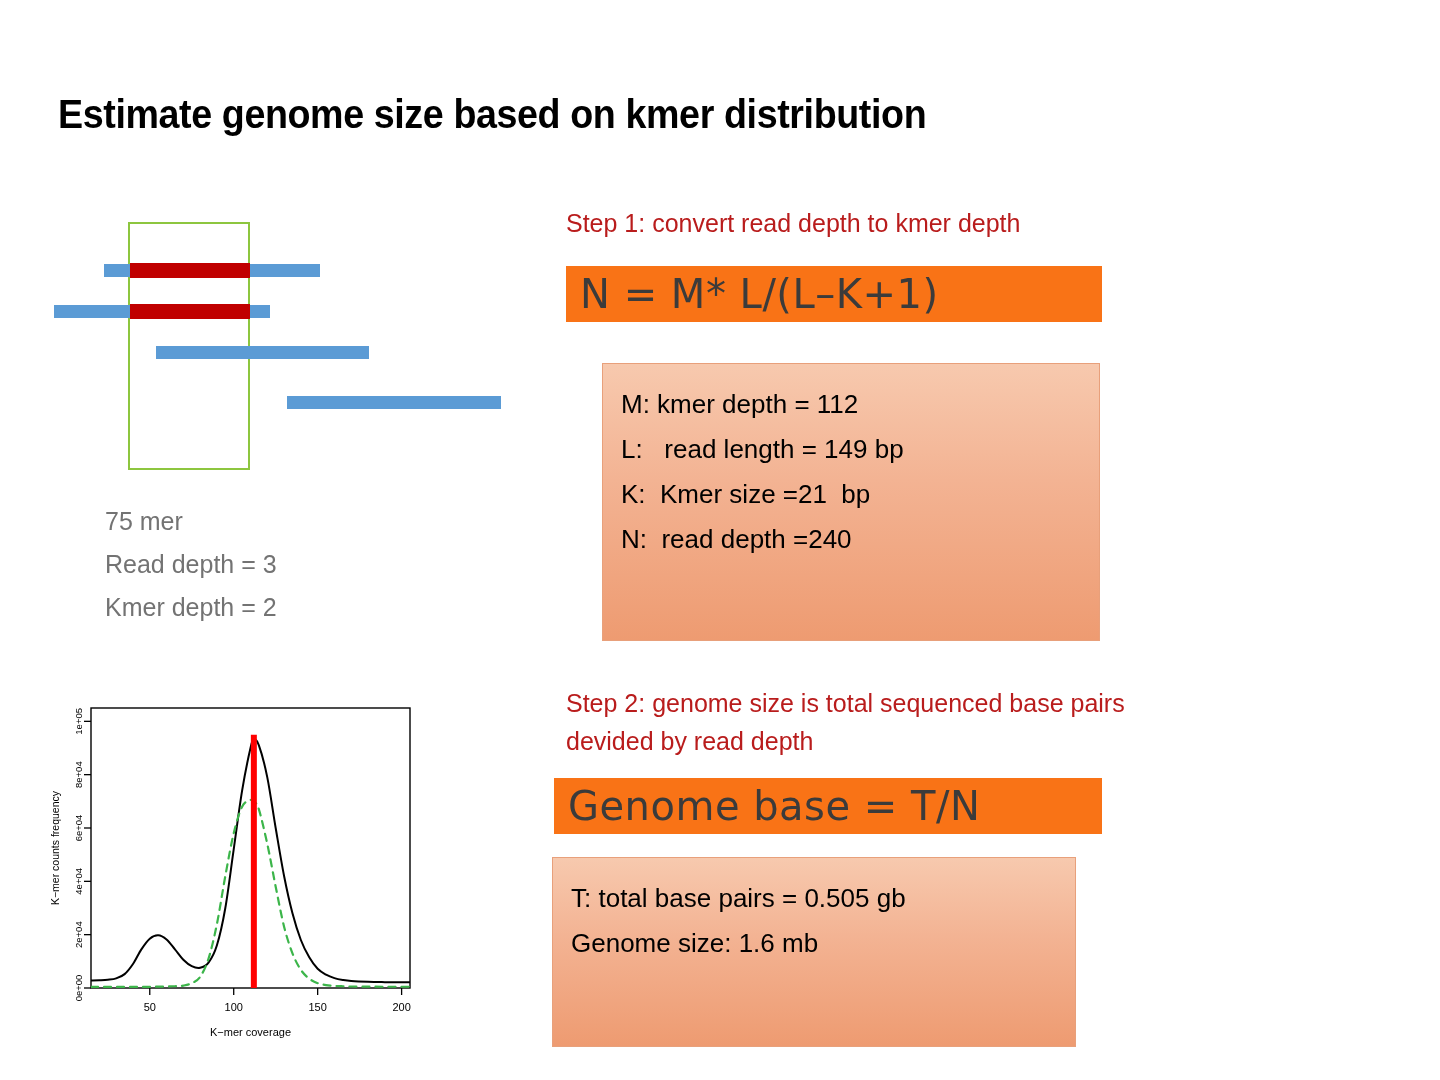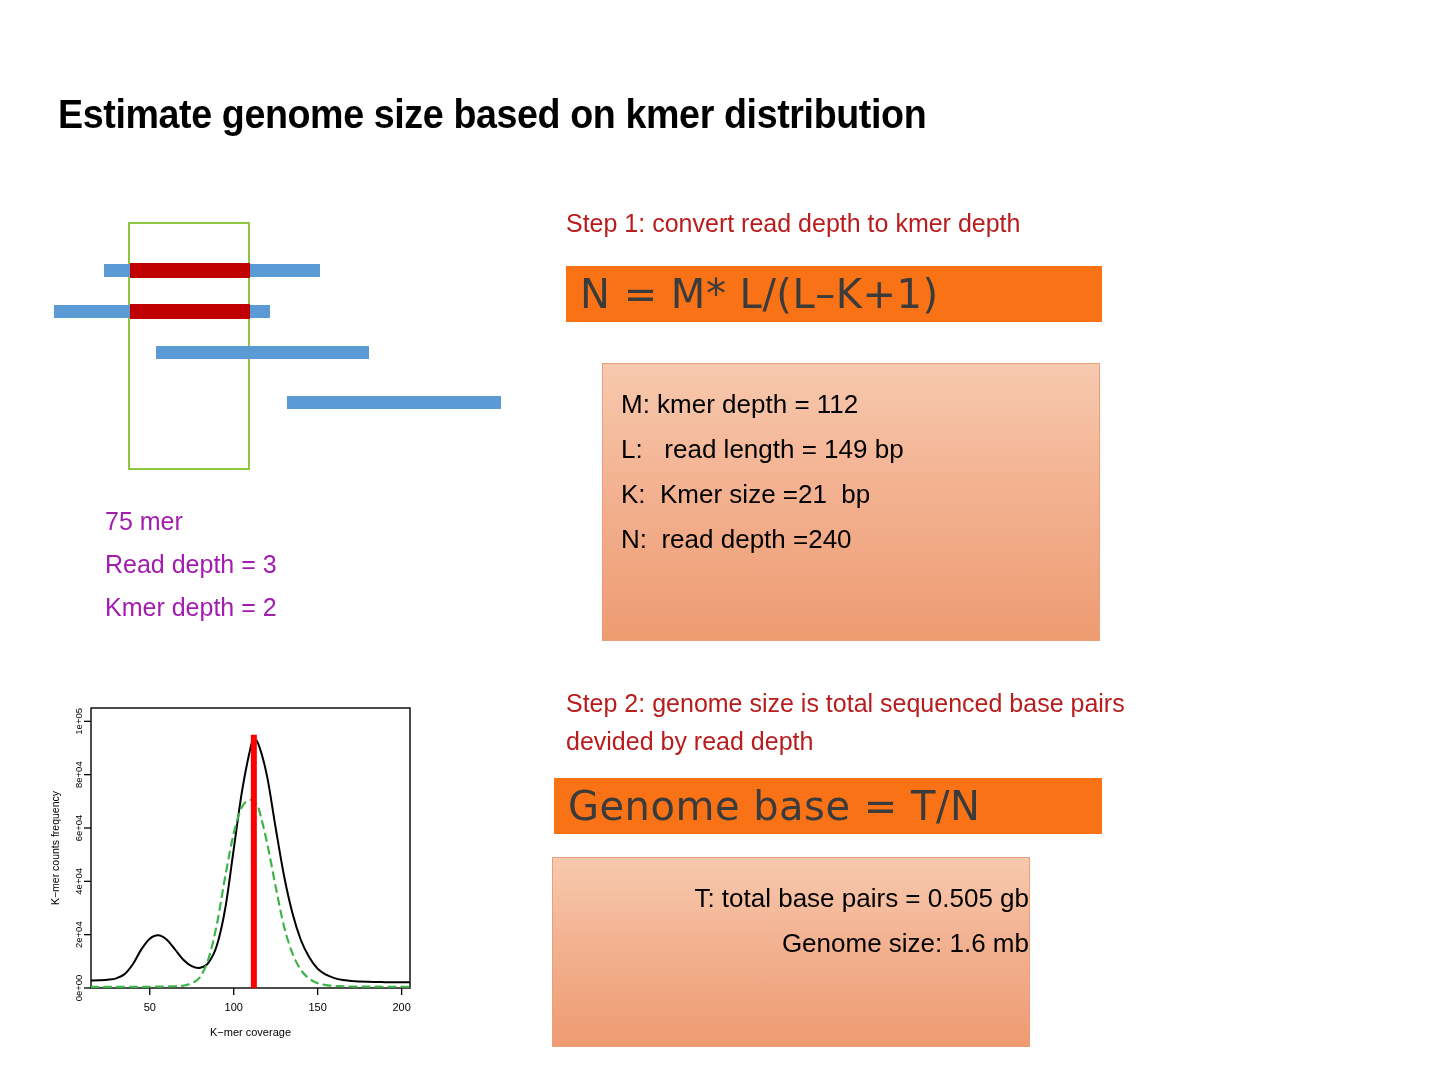--- a/index.html
+++ b/index.html
@@ -62,21 +62,21 @@
     height: 15px;
   }
 
   
   #read-caption {
     position: absolute;
     left: 105px;
     top: 500px;
     font-size: 25px;
     line-height: 43px;
-    color: #a21caf;
+    color: #737373;
     white-space: nowrap;
   }
 
   
   .step-text {
     position: absolute;
     font-size: 25px;
     line-height: 38px;
     color: #b91c1c;
   }
@@ -110,21 +110,21 @@
     box-sizing: border-box;
     padding: 18px 0 0 18px;
     font-size: 26px;
     line-height: 45px;
     color: #000000;
   }
   #param-box-1 {
     left: 562px; top: 363px; width: 498px; height: 278px; margin-left: 40px;
   }
   #param-box-2 {
-    left: 552px; top: 857px; width: 478px; height: 190px; text-align: right;
+    left: 552px; top: 857px; width: 524px; height: 190px;
   }
   .param-line { white-space: pre; }
 
   
   #kmer-chart {
     position: absolute;
     left: 48px;
     top: 693px;
     width: 380px;
     height: 360px;

